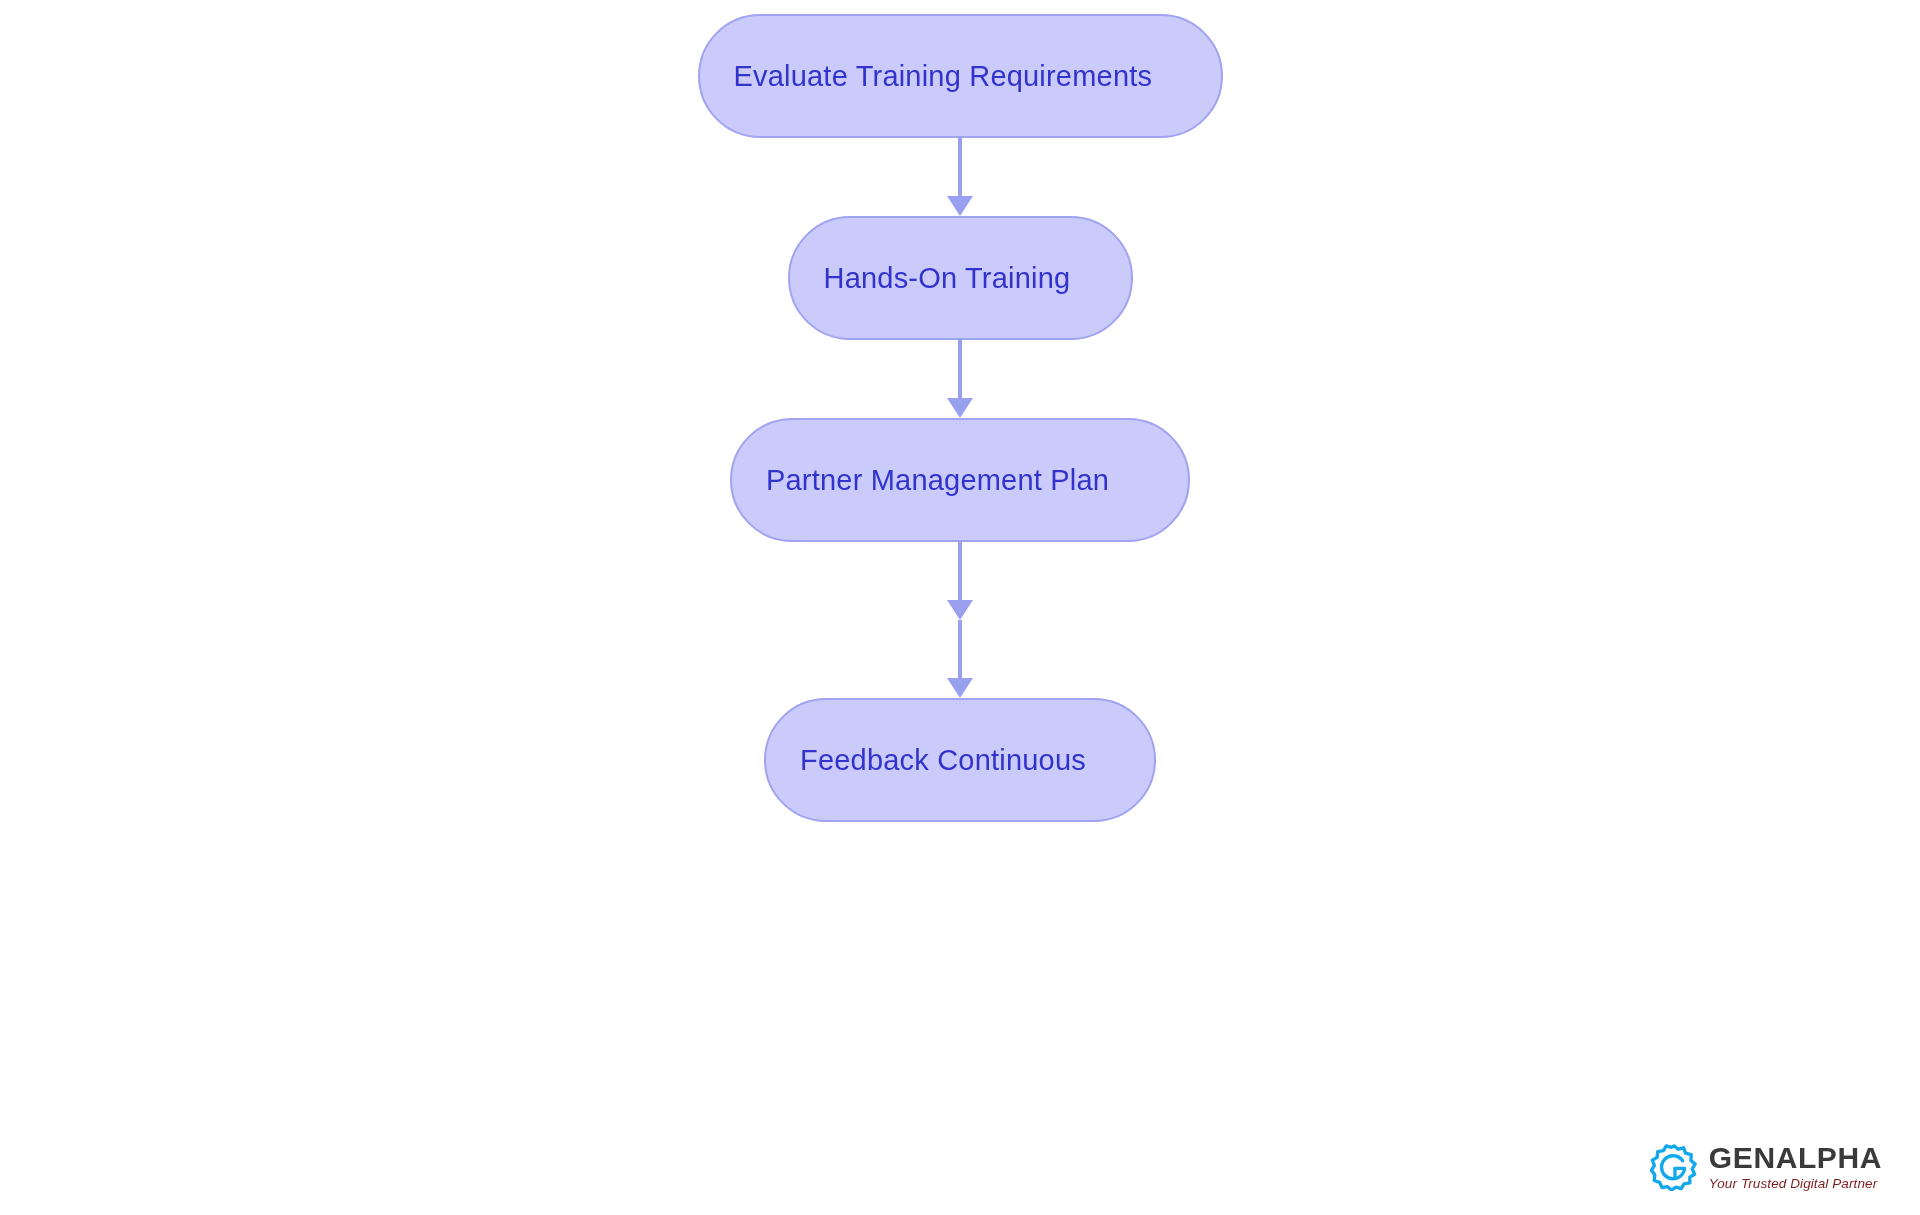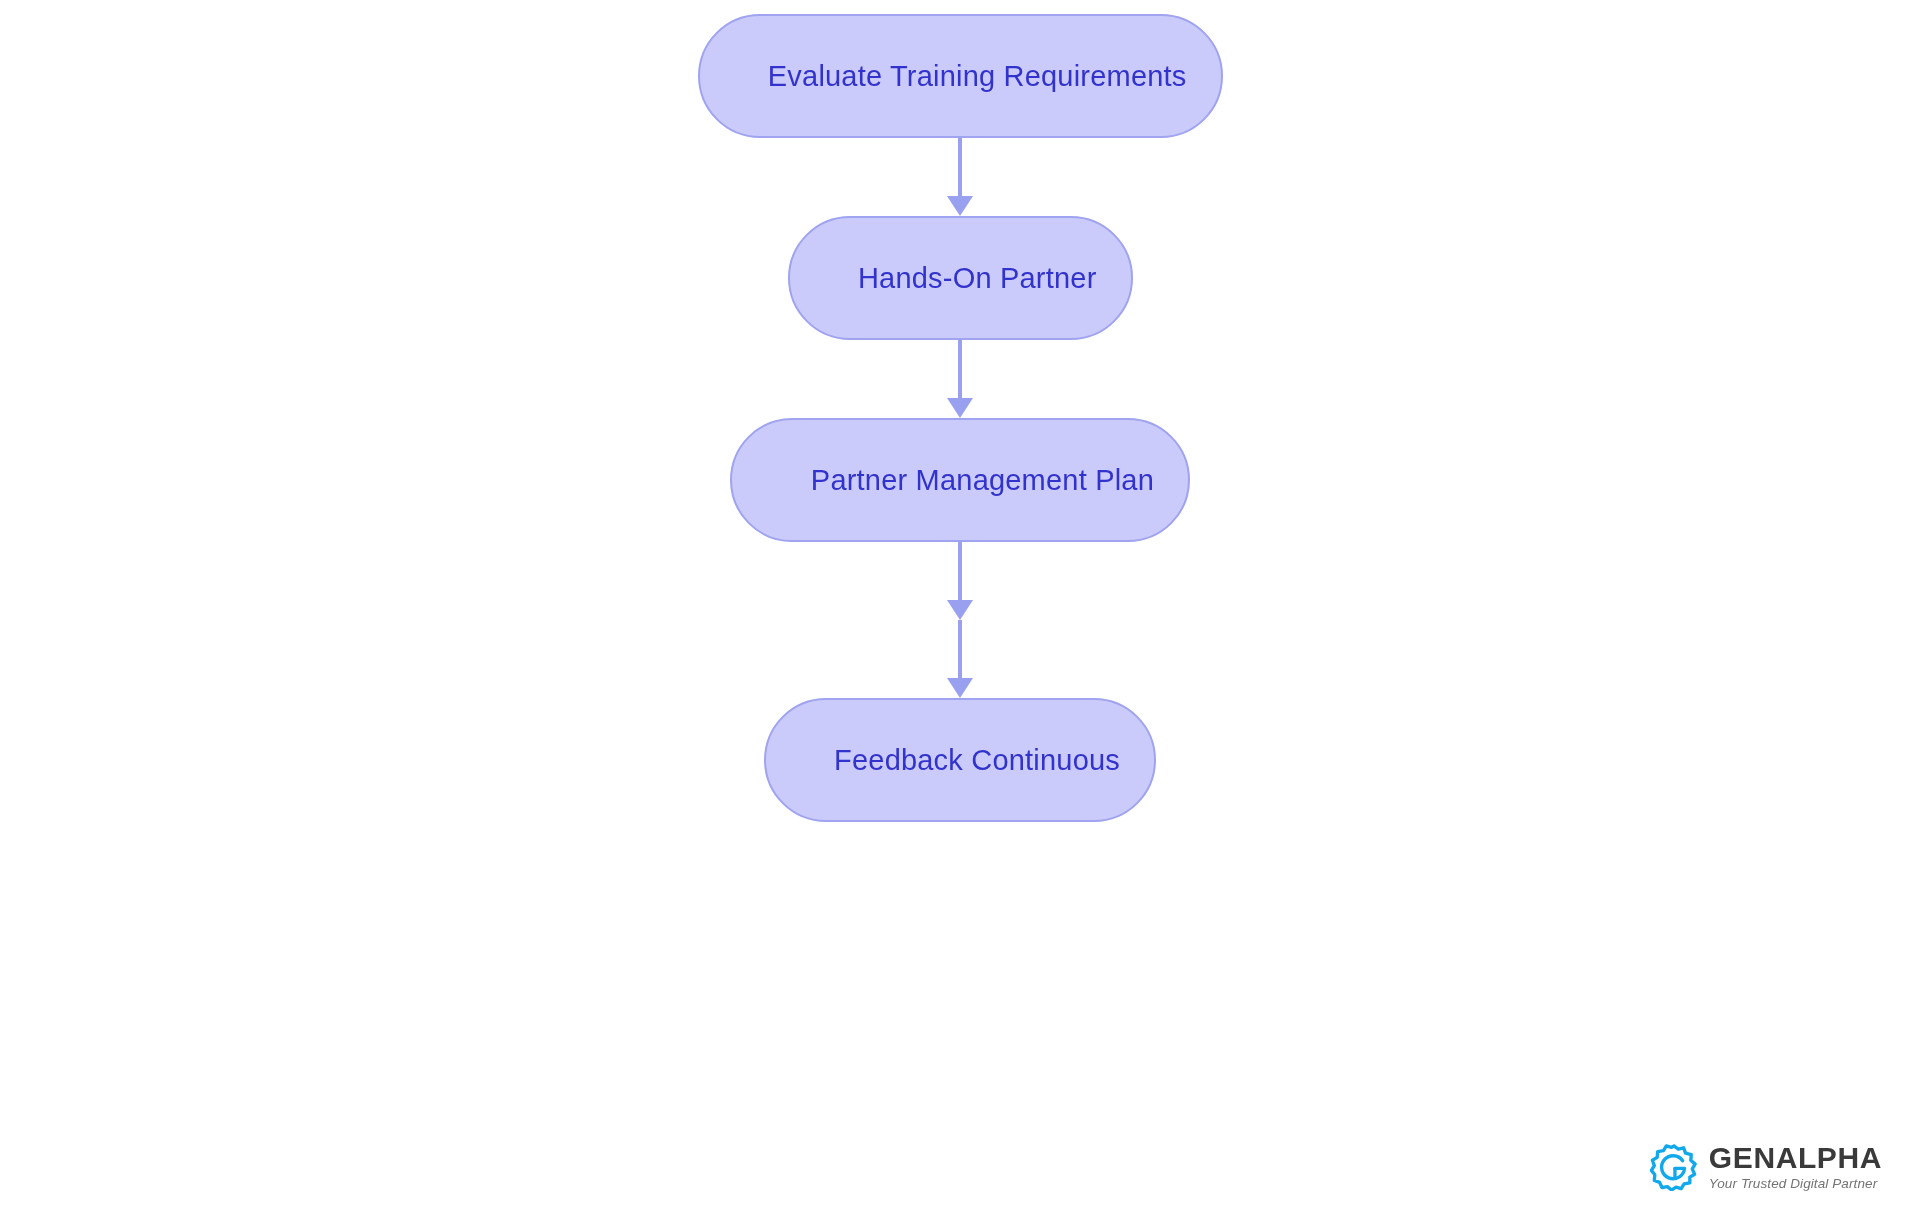--- a/index.html
+++ b/index.html
@@ -35,21 +35,21 @@
   }
 
   .node {
     box-sizing: border-box;
     height: 124px;
     background: #cacbfa;
     border: 2px solid #9fa3f0;
     border-radius: 62px;
     display: flex;
     align-items: center;
-    justify-content: flex-end;
+    justify-content: flex-start;
     color: #3232cd;
     font-size: 29px;
     font-weight: 400;
     letter-spacing: 0.2px;
     white-space: nowrap;
     padding: 3px 34px;
     user-select: none;
   }
 
   .node-label {
@@ -107,42 +107,42 @@
   }
   #brand-logo .brand-name {
     font-size: 30px;
     font-weight: bold;
     color: #3a3a3a;
     letter-spacing: 0.6px;
   }
   #brand-logo .brand-tagline {
     font-size: 13.5px;
     font-style: italic;
-    color: #737373;
+    color: #7f1d1d;
     letter-spacing: 0.1px;
     margin-top: 4px;
   }
 </style>
 </head>
 <body>
 
 <div id="flowchart">
   <div class="flow-col">
 
     <div class="node" style="width:525px">
       <span class="node-label">Evaluate Training Requirements</span>
     </div>
 
     <div class="connector">
       <span class="stem"></span>
       <span class="head"></span>
     </div>
 
     <div class="node" style="width:345px">
-      <span class="node-label">Hands-On Partner</span>
+      <span class="node-label">Hands-On Training</span>
     </div>
 
     <div class="connector">
       <span class="stem"></span>
       <span class="head"></span>
     </div>
 
     <div class="node" style="width:460px">
       <span class="node-label">Partner Management Plan</span>
     </div>

